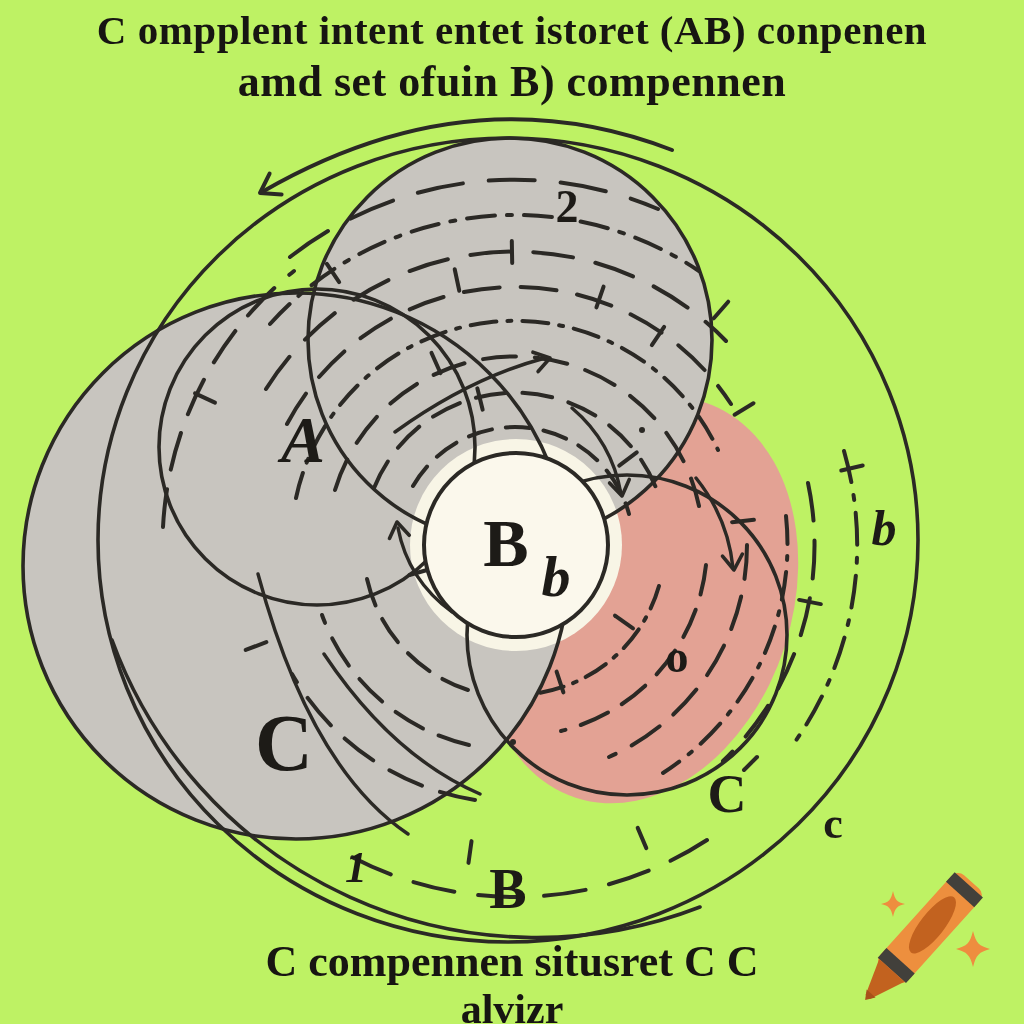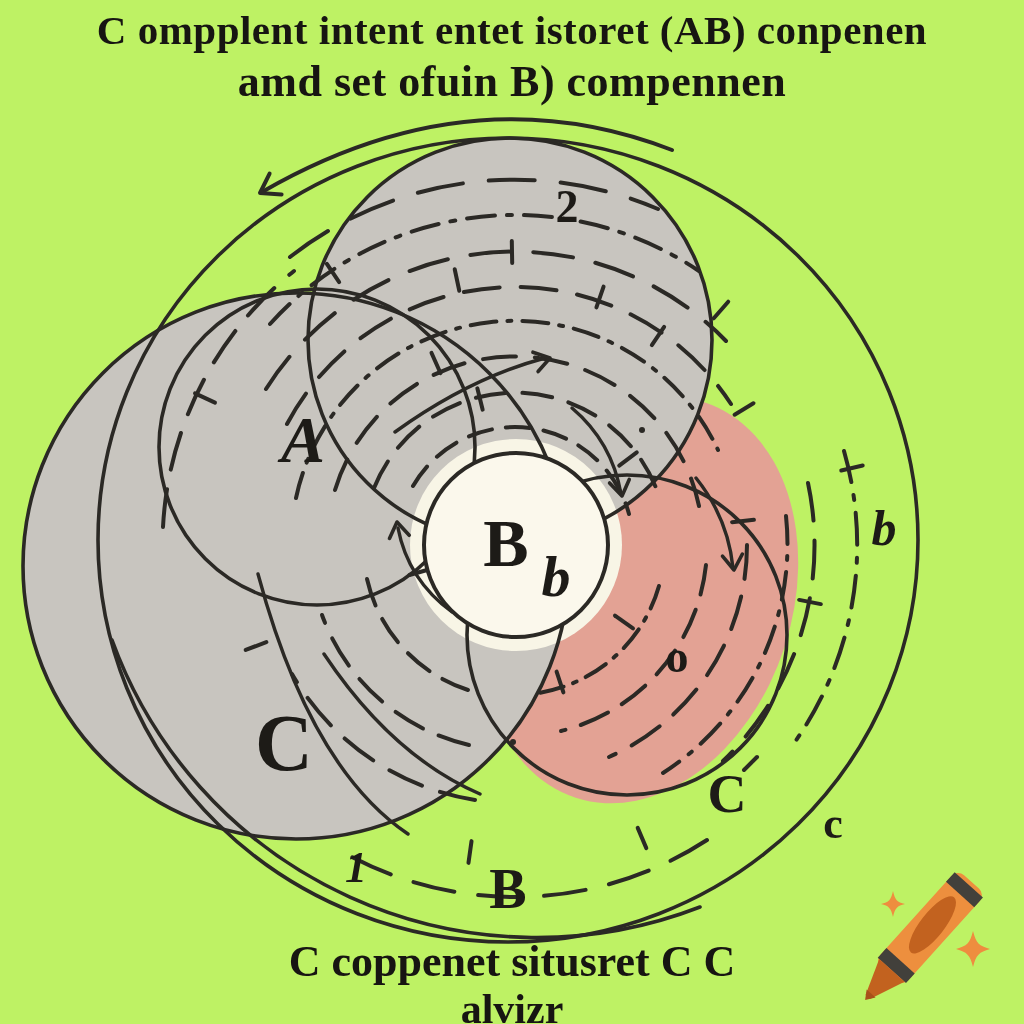--- a/index.html
+++ b/index.html
@@ -142,16 +142,16 @@
         <rect x="44" y="-19" width="13" height="38" fill="#42403b"></rect>
         <ellipse cx="-4" cy="0" rx="35" ry="12" fill="#c2621f" transform="rotate(-4)"></ellipse>
         <polygon points="57,-17 93,-3 93,3 57,17" fill="#c2621f"></polygon>
         <polygon points="88,-6 97,0 88,6" fill="#a8511a"></polygon>
       </g>
       <path fill="#ee8d3f" d="M893,891 C895,900 897,902 905,904 C897,906 895,908 893,917 C891,908 889,906 881,904 C889,902 891,900 893,891 Z"></path>
       <path fill="#ee8d3f" d="M973,931 C976,943 979,946 990,949 C979,952 976,955 973,967 C970,955 967,952 956,949 C967,946 970,943 973,931 Z"></path>
     </g>
   </svg>
 
-  <div class="caption l1">C coppenet situsret C C</div>
+  <div class="caption l1">C compennen situsret C C</div>
   <div class="caption l2">alvizr</div>
 
 </div>
 
 </body></html>

